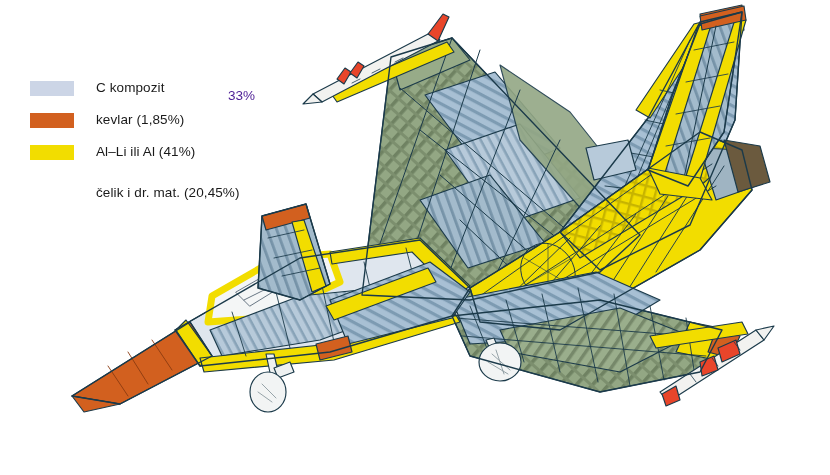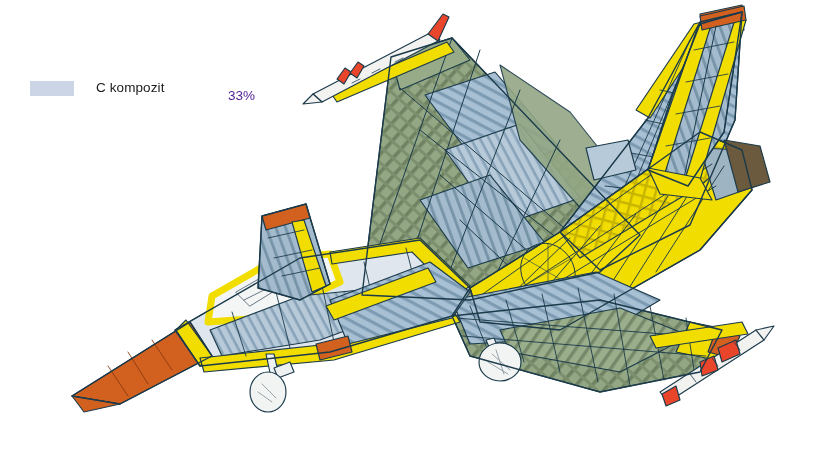--- a/index.html
+++ b/index.html
@@ -57,24 +57,33 @@
 
   <div class="legend">
 
     <div class="legend-row">
       <span class="swatch" style="background:#ccd5e6"></span>
       <span class="legend-label">C kompozit</span>
     </div>
 
 
 
-
+    <div class="legend-row">
+      <span class="swatch" style="background:#d2601f"></span>
+      <span class="legend-label">kevlar (1,85%)</span>
+    </div>
+
+    <div class="legend-row">
+      <span class="swatch" style="background:#f2dd00"></span>
+      <span class="legend-label">Al–Li ili Al (41%)</span>
+    </div>
 
     <div class="legend-row last">
       <span class="swatch blank"></span>
+      <span class="legend-label">čelik i dr. mat. (20,45%)</span>
     </div>
   </div>
 
   <div class="pct-note">33%</div>
 
   <svg id="plane" viewBox="0 0 830 475">
     <defs>
 
       <pattern id="ribsA" width="9" height="9" patternUnits="userSpaceOnUse" patternTransform="rotate(28)">
         <rect width="9" height="9" fill="#a8c0d4"></rect>

